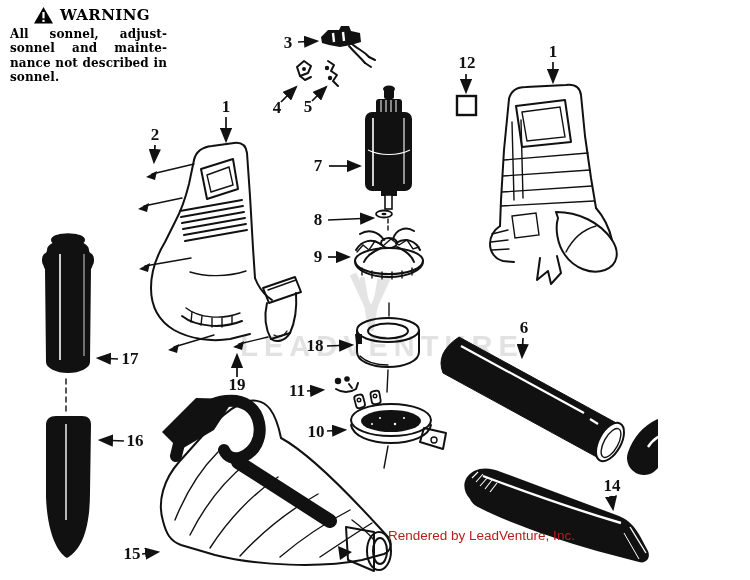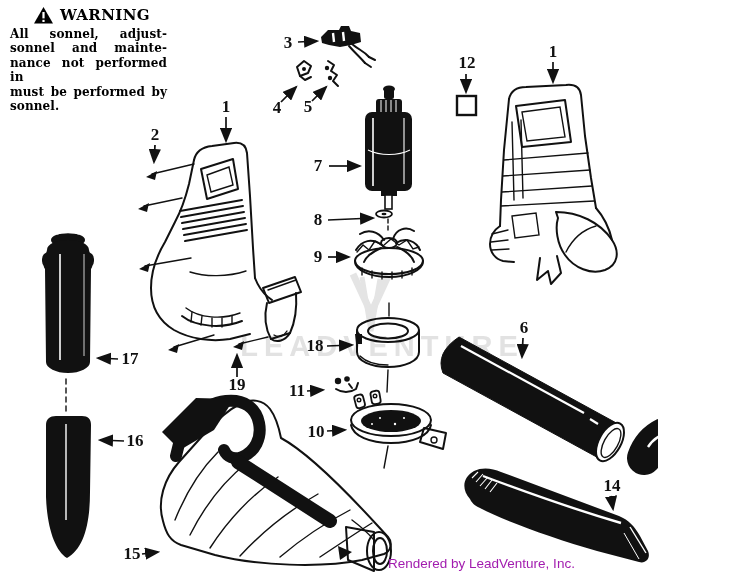--- a/index.html
+++ b/index.html
@@ -9,21 +9,21 @@
   
   .warning{position:absolute;left:10px;top:6px;width:157px;color:#000;
            font-family:"DejaVu Serif",serif;font-weight:bold;}
   .warning-title{display:flex;align-items:center;gap:7px;margin:0 0 3px 24px;
                  font-size:15px;letter-spacing:.4px;}
   .warning-title svg{display:block;}
   .wline{font-size:12px;line-height:14.4px;text-align:justify;text-align-last:justify;
          letter-spacing:.1px;}
   .wline.last{text-align-last:left;}
   
-  .footer{position:absolute;left:388px;top:556px;font-size:13.5px;color:#a21caf;
+  .footer{position:absolute;left:388px;top:528px;font-size:13.5px;color:#b91c1c;
           font-family:"Liberation Sans",sans-serif;}
   
   .ink{stroke:#111;fill:none;stroke-width:2;stroke-linecap:round;stroke-linejoin:round;}
   .thin{stroke:#111;fill:none;stroke-width:1.4;stroke-linecap:round;}
   .callout text{font-family:"Liberation Serif",serif;font-weight:700;font-size:17px;
                 fill:#111;text-anchor:middle;}
   .callout line{stroke:#111;stroke-width:1.7;}
 </style>
 </head>
 <body>
@@ -34,22 +34,21 @@
     <div class="warning-title">
       <svg width="19" height="17" viewBox="0 0 19 17">
         <path d="M9.5,0 L19,16.5 L0,16.5 Z" fill="#000"></path>
         <rect x="8.4" y="5" width="2.2" height="6.4" fill="#fff"></rect>
         <rect x="8.4" y="12.8" width="2.2" height="2.2" fill="#fff"></rect>
       </svg>
       <span>WARNING</span>
     </div>
     <div class="wline">All sonnel, adjust-</div>
     <div class="wline">sonnel and mainte-</div>
-    <div class="wline">nance not performed in</div>
-    <div class="wline">must be performed by</div>
+    <div class="wline">nance not described in</div>
     <div class="wline last">sonnel.</div>
   </div>
 
   <svg class="diagram" width="750" height="580" viewBox="0 0 750 580">
     <defs>
       <marker id="ah" viewBox="0 0 10 8" markerWidth="9" markerHeight="7.2" refX="8.5" refY="4" orient="auto-start-reverse">
         <path d="M0,0 L10,4 L0,8 Z" fill="#111"></path>
       </marker>
     </defs>
 

